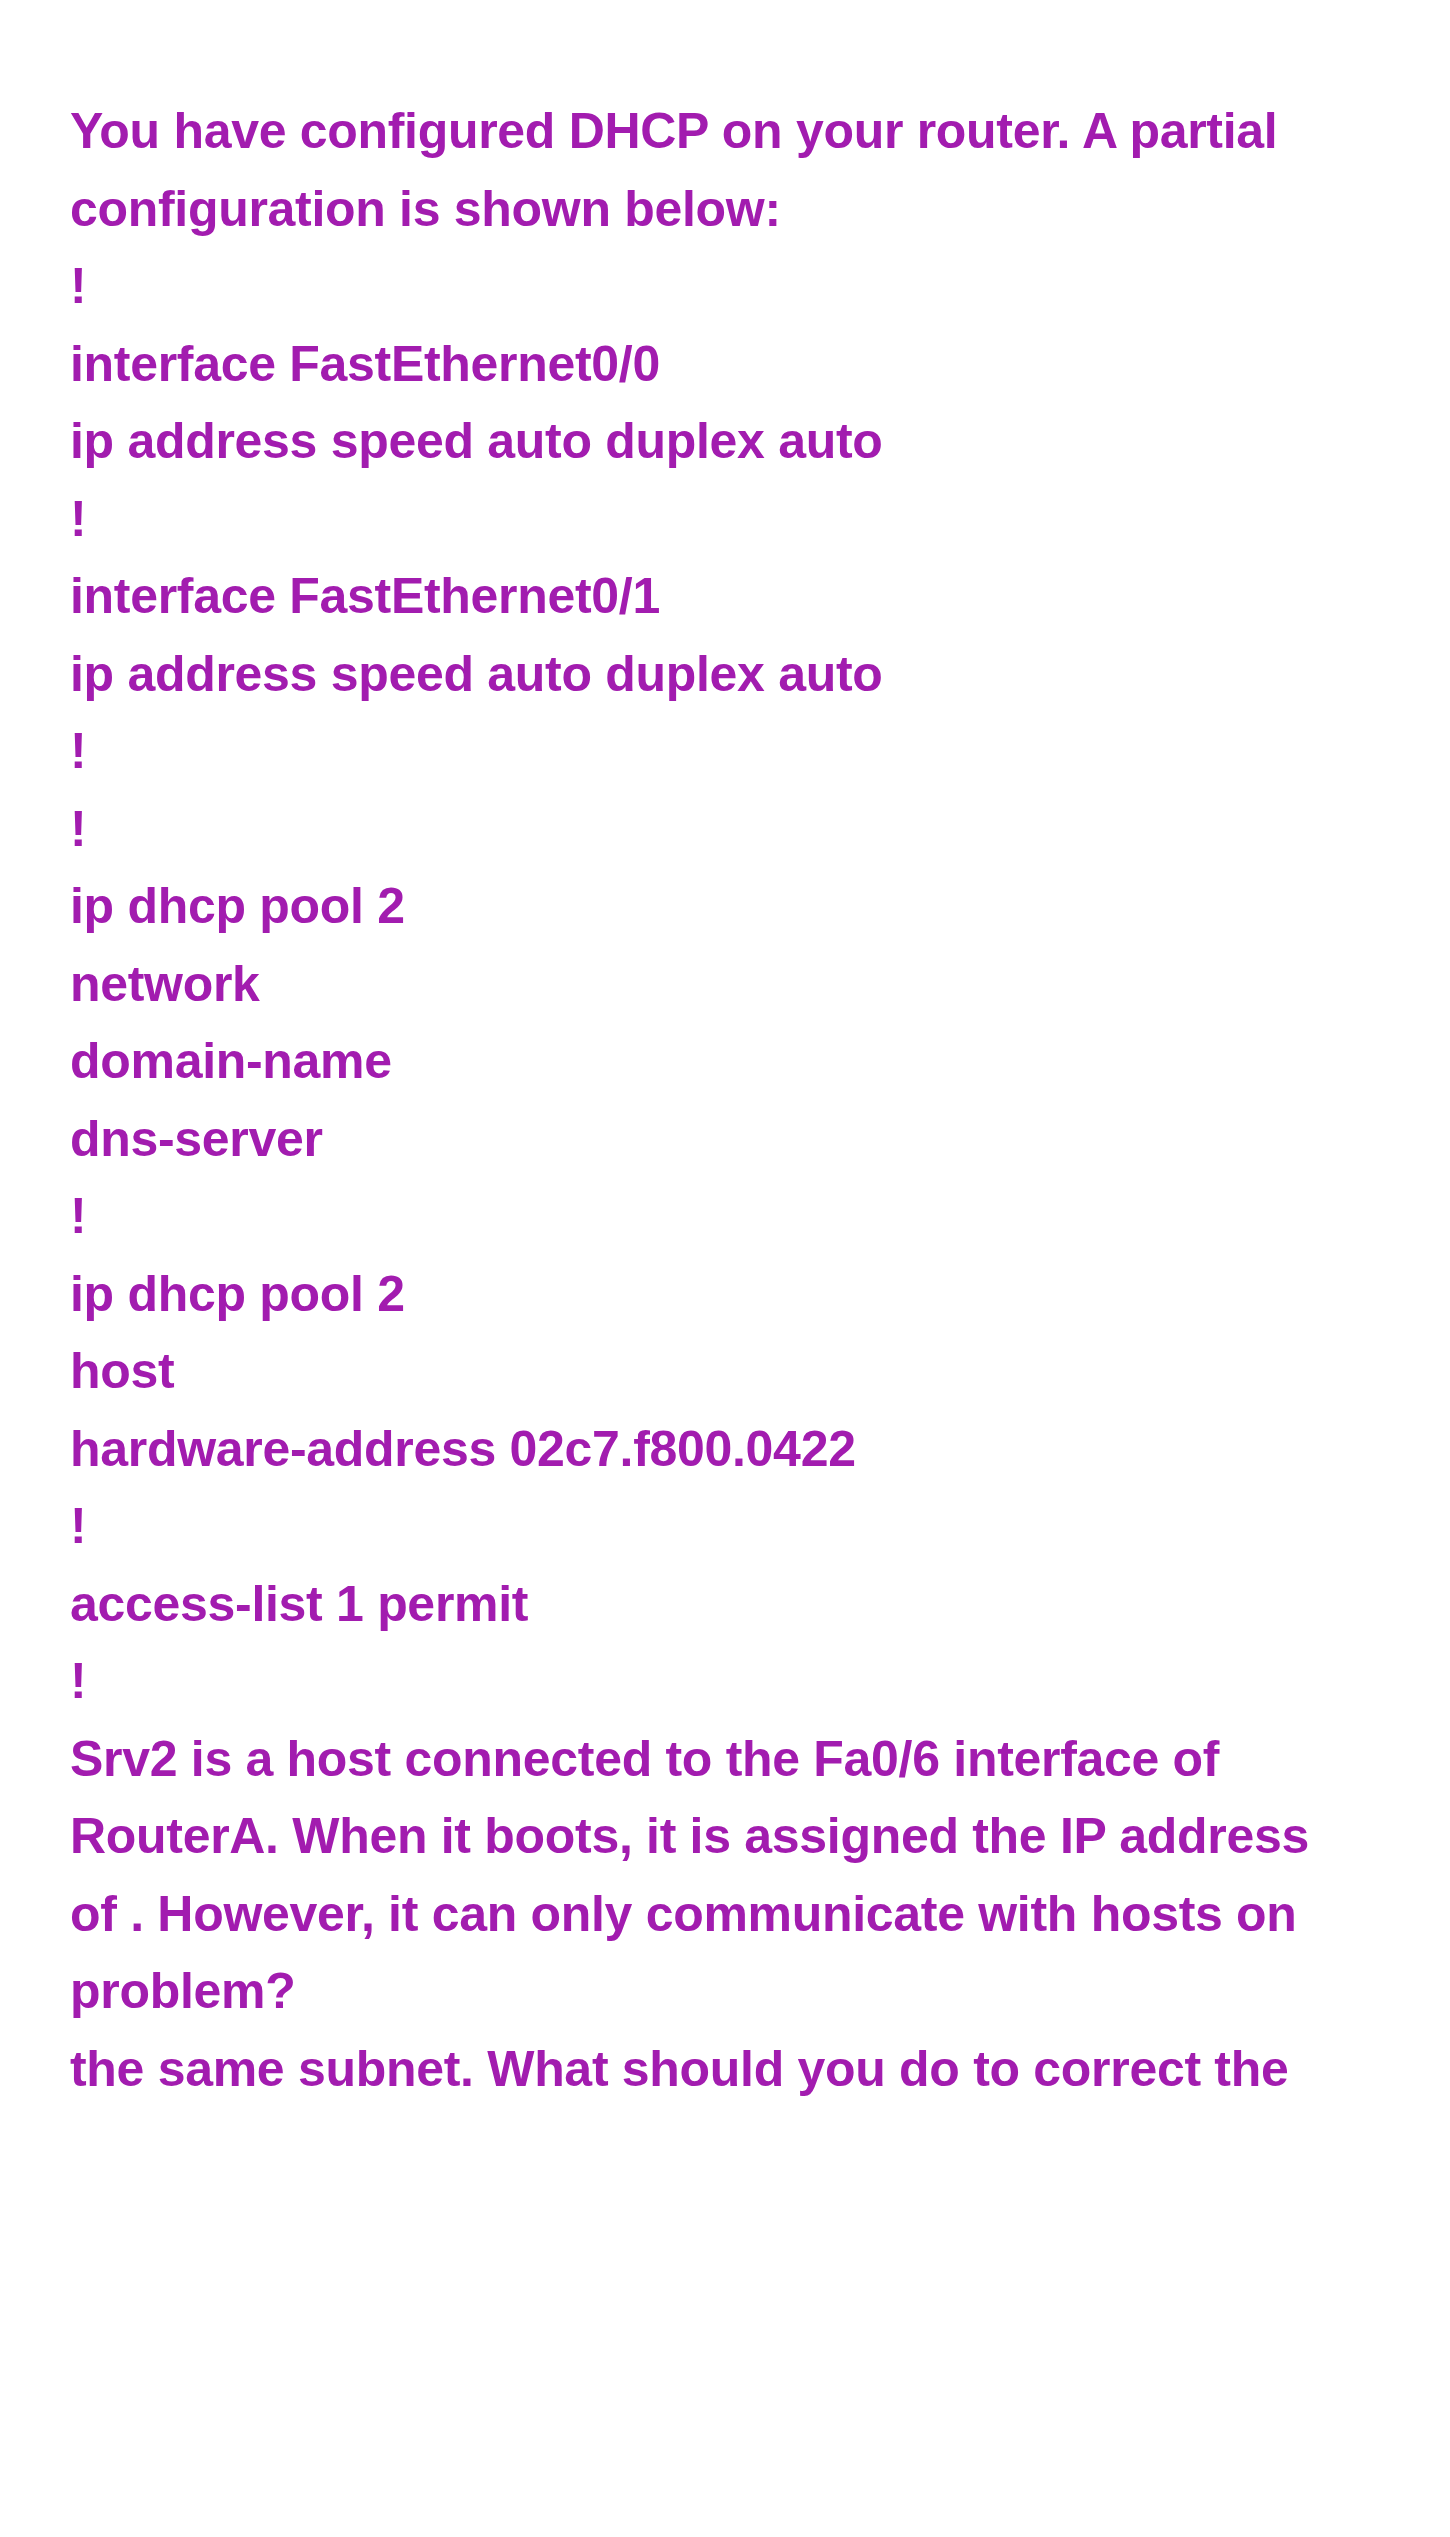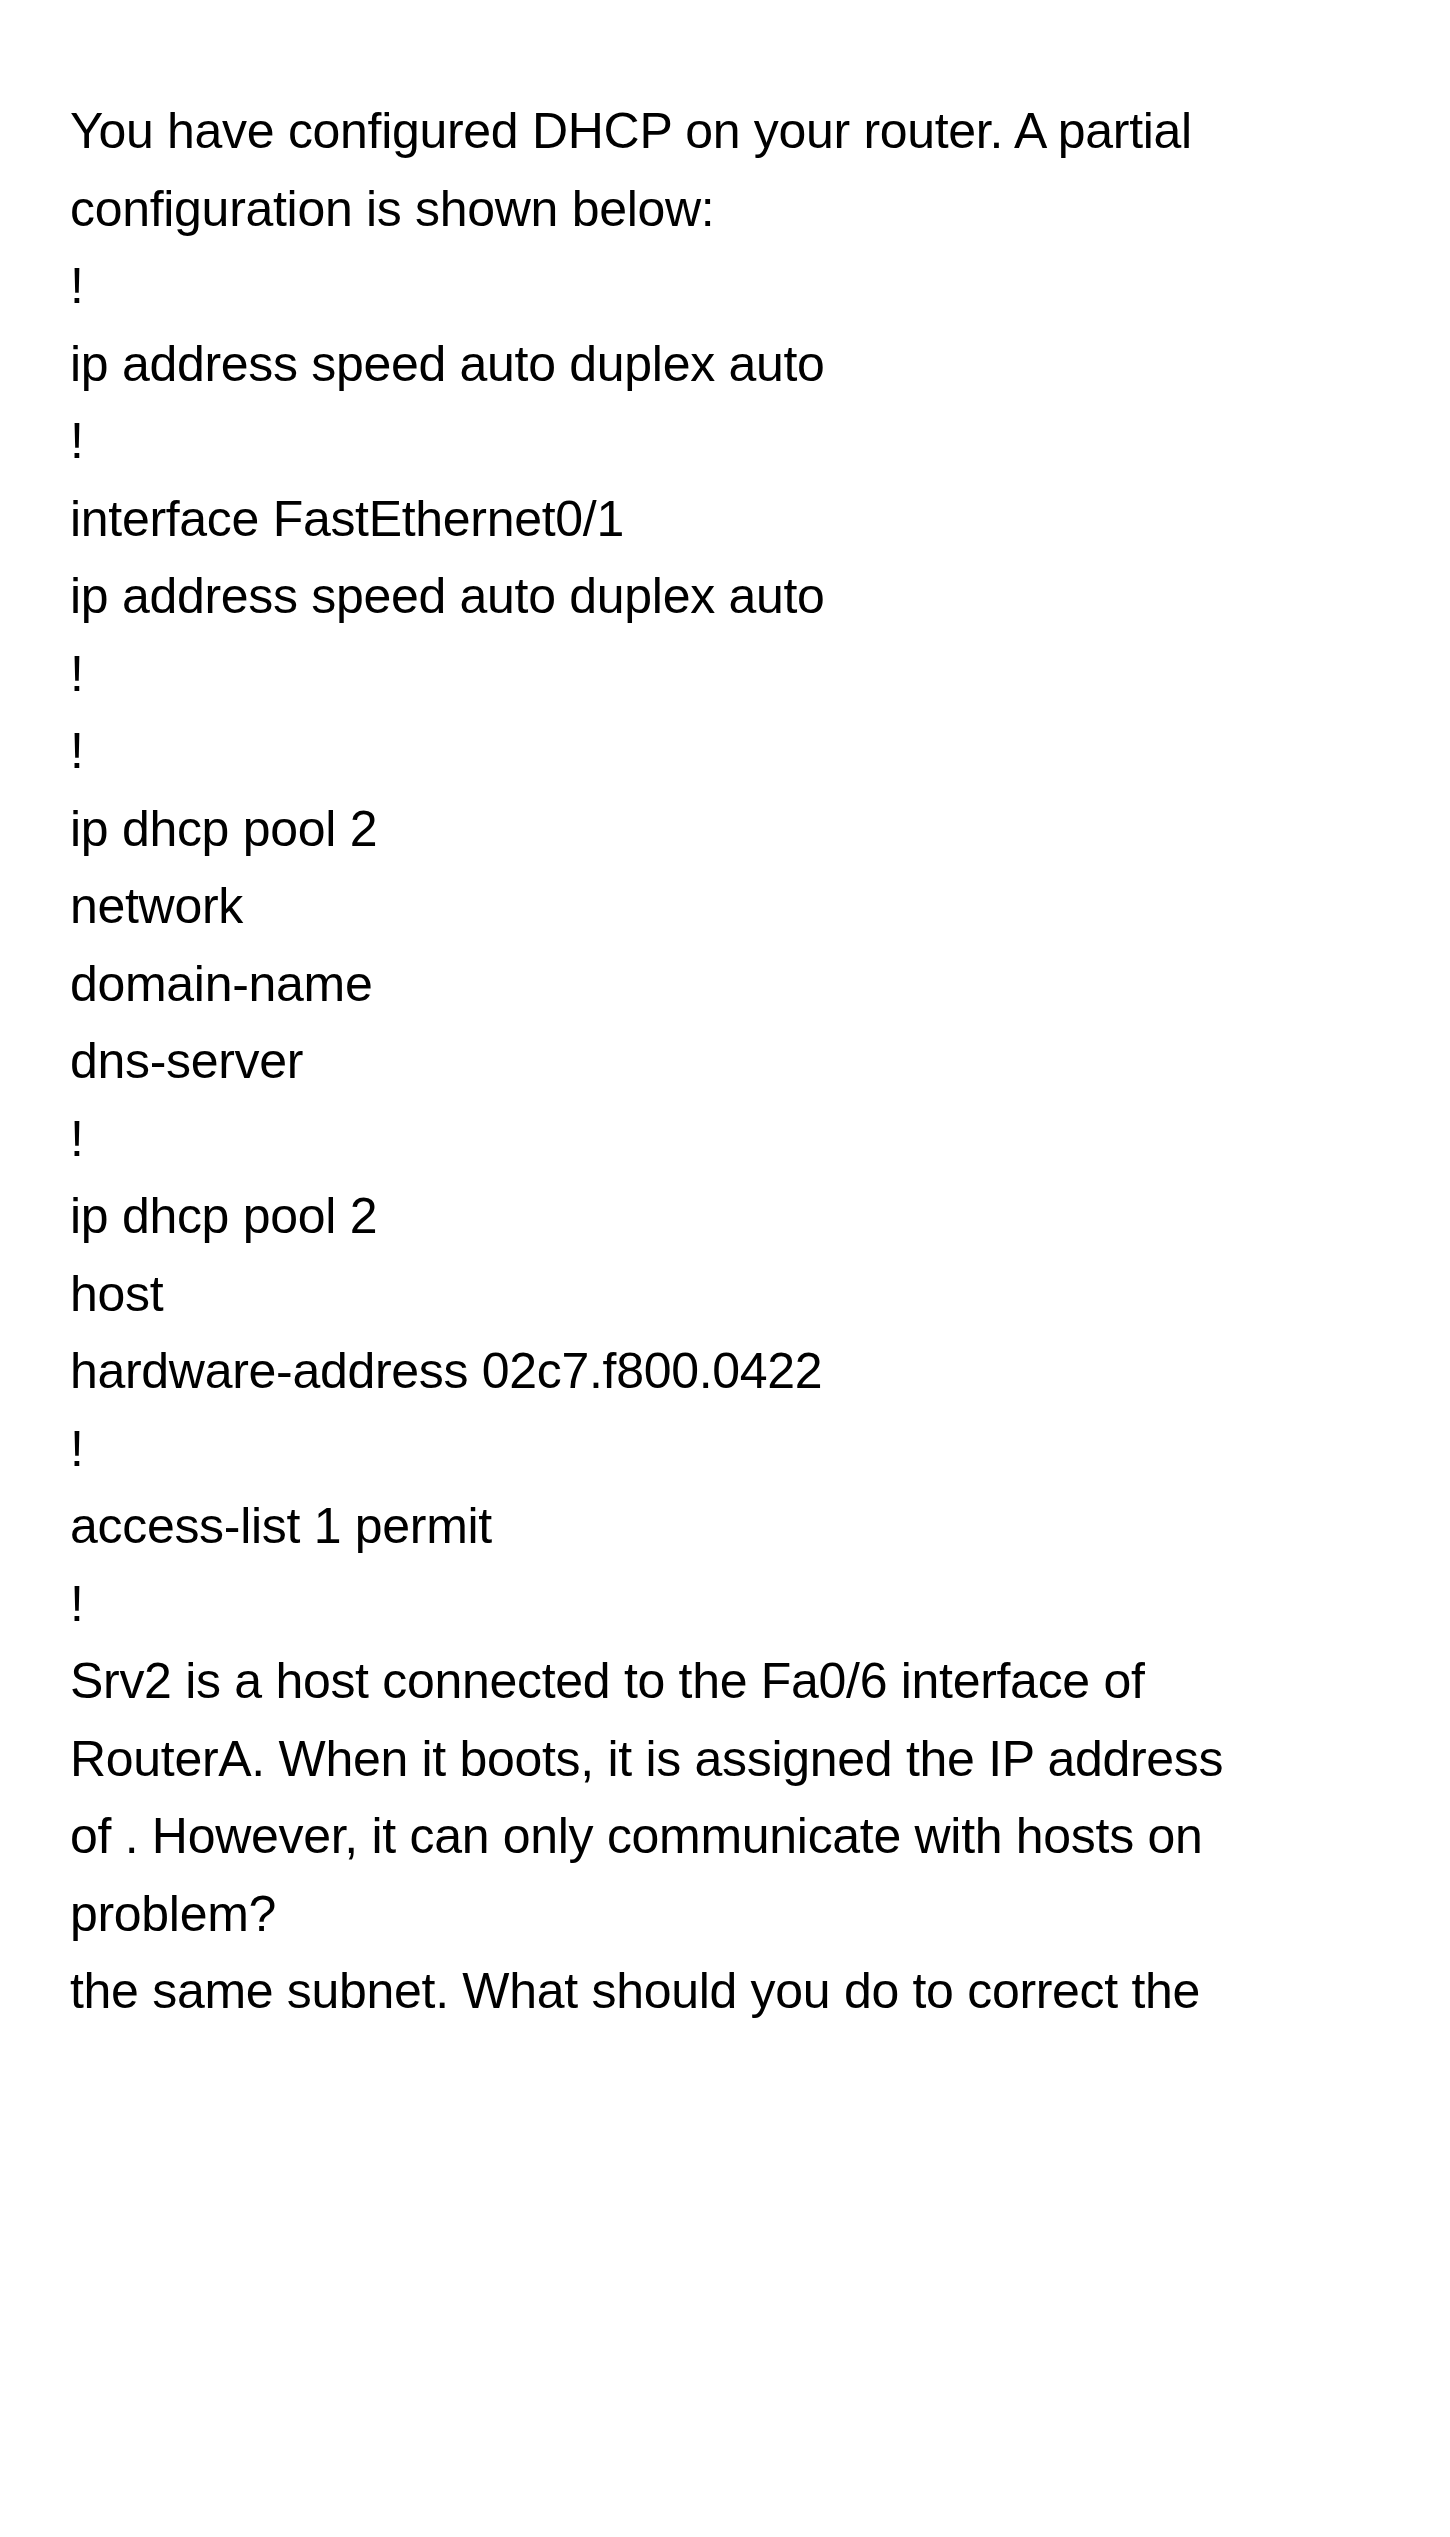--- a/index.html
+++ b/index.html
@@ -10,35 +10,36 @@
     body {
       font-family: -apple-system, BlinkMacSystemFont, "Segoe UI", Helvetica, Arial, sans-serif;
       background: #ffffff;
       width: 1451px;
       min-height: 2538px;
       padding: 93px 66px 93px 70px;
     }
     .content {
       font-size: 50px;
       line-height: 1.55;
-      color: #000000;
+      color: #a21caf;
       letter-spacing: -0.3px;
-      font-weight: 400;
+      font-weight: 700;
     }
     .line {
       display: block;
     }
   </style>
 </head>
 <body>
 
 <div class="content">
   <span class="line">You have configured DHCP on your router. A partial</span>
   <span class="line">configuration is shown below:</span>
   <span class="line">!</span>
+  <span class="line">interface FastEthernet0/0</span>
   <span class="line">ip address speed auto duplex auto</span>
   <span class="line">!</span>
   <span class="line">interface FastEthernet0/1</span>
   <span class="line">ip address speed auto duplex auto</span>
   <span class="line">!</span>
   <span class="line">!</span>
   <span class="line">ip dhcp pool 2</span>
   <span class="line">network</span>
   <span class="line">domain-name</span>
   <span class="line">dns-server</span>

